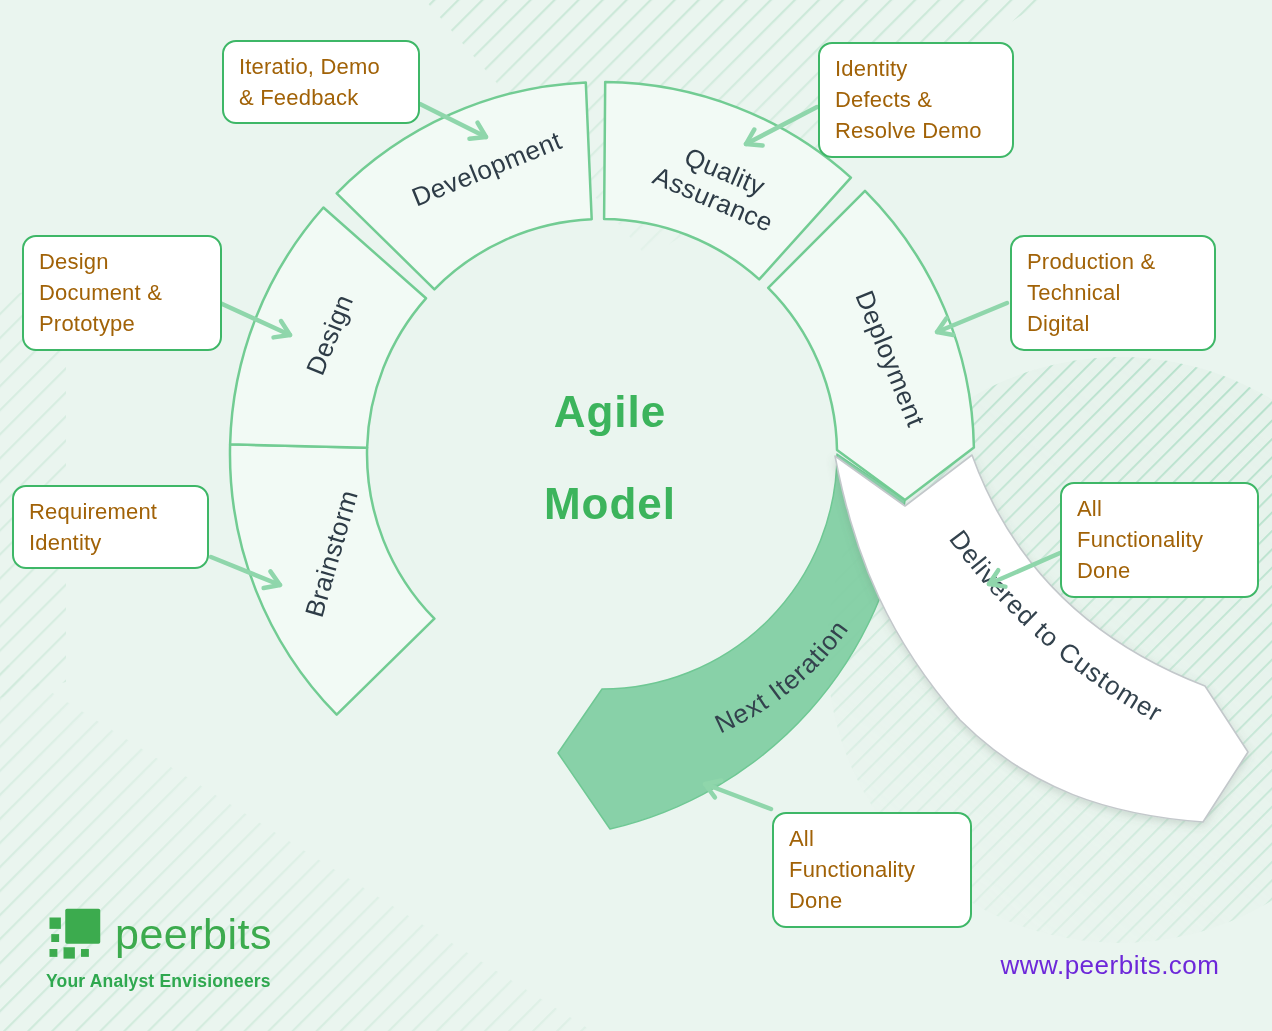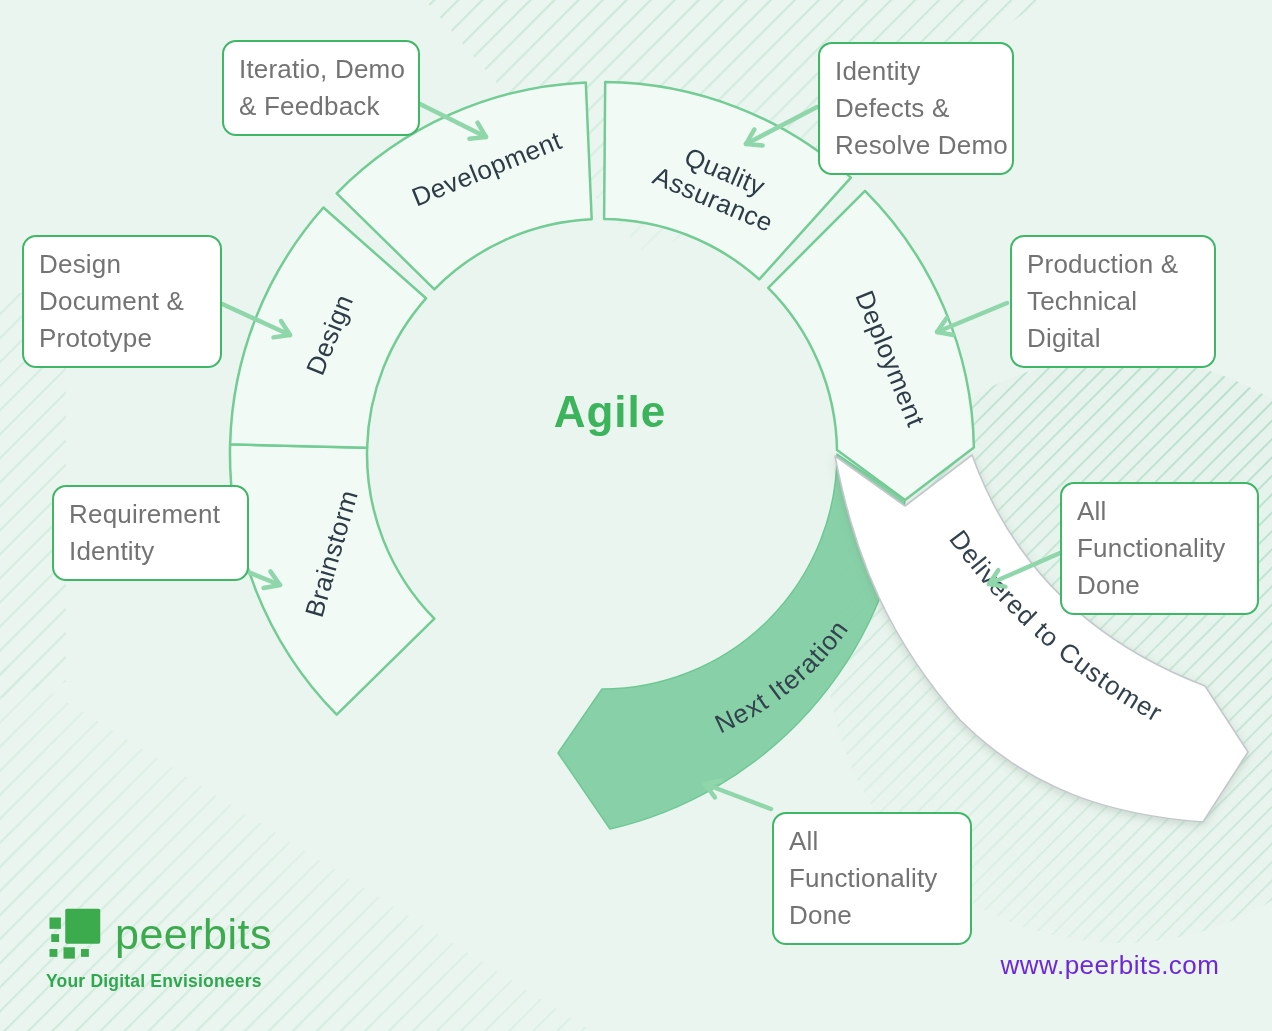--- a/index.html
+++ b/index.html
@@ -12,23 +12,23 @@
   }
   .canvas svg.scene{position:absolute;left:0;top:0;}
   
   .callout{
     position:absolute;
     box-sizing:border-box;
     background:#ffffff;
     border:2px solid #3eb767;
     border-radius:14px;
     padding:9px 15px;
-    font-size:26px;
+    font-size:22px;
     line-height:1.42;
-    color:#737373;
+    color:#a16207;
     letter-spacing:.2px;
   }
   .callout div{white-space:nowrap;}
   
   .title{
     position:absolute;
     left:440px;top:366px;width:340px;
     text-align:center;
     font-size:44px;
     font-weight:600;
@@ -160,20 +160,21 @@
       <line x1="220" y1="303" x2="290" y2="335" marker-end="url(#arrowHead)"></line>
       <line x1="1007" y1="303" x2="937" y2="332" marker-end="url(#arrowHead)"></line>
       <line x1="211" y1="557" x2="280" y2="585" marker-end="url(#arrowHead)"></line>
       <line x1="1060" y1="553" x2="989" y2="584" marker-end="url(#arrowHead)"></line>
       <line x1="771" y1="809" x2="705" y2="784" marker-end="url(#arrowHead)"></line>
     </g>
   </svg>
 
   <div class="title">
     <div>Agile</div>
+    <div>Model</div>
   </div>
 
   <div class="callout" style="left:222px;top:40px;width:198px;">
     <div>Iteratio, Demo</div>
     <div>&amp; Feedback</div>
   </div>
 
   <div class="callout" style="left:818px;top:42px;width:196px;">
     <div>Identity</div>
     <div>Defects &amp;</div>
@@ -185,21 +186,21 @@
     <div>Document &amp;</div>
     <div>Prototype</div>
   </div>
 
   <div class="callout" style="left:1010px;top:235px;width:206px;">
     <div>Production &amp;</div>
     <div>Technical</div>
     <div>Digital</div>
   </div>
 
-  <div class="callout" style="left:12px;top:485px;width:197px;margin-left:40px;">
+  <div class="callout" style="left:12px;top:485px;width:197px;">
     <div>Requirement</div>
     <div>Identity</div>
   </div>
 
   <div class="callout" style="left:1060px;top:482px;width:199px;">
     <div>All</div>
     <div>Functionality</div>
     <div>Done</div>
   </div>
 
@@ -216,18 +217,18 @@
           <rect x="22" y="2" width="40" height="40" rx="2"></rect>
           <rect x="4" y="12" width="13" height="13"></rect>
           <rect x="6" y="31" width="9" height="9"></rect>
           <rect x="4" y="48" width="9" height="9"></rect>
           <rect x="20" y="46" width="13" height="13"></rect>
           <rect x="40" y="48" width="9" height="9"></rect>
         </g>
       </svg>
       <div class="brandname">peerbits</div>
     </div>
-    <div class="tagline">Your Digital Envisioneers</div>
+    <div class="tagline">Your Analyst Envisioneers</div>
   </div>
 
   <div class="website">www.peerbits.com</div>
 
 </div>
 
 </body></html>

